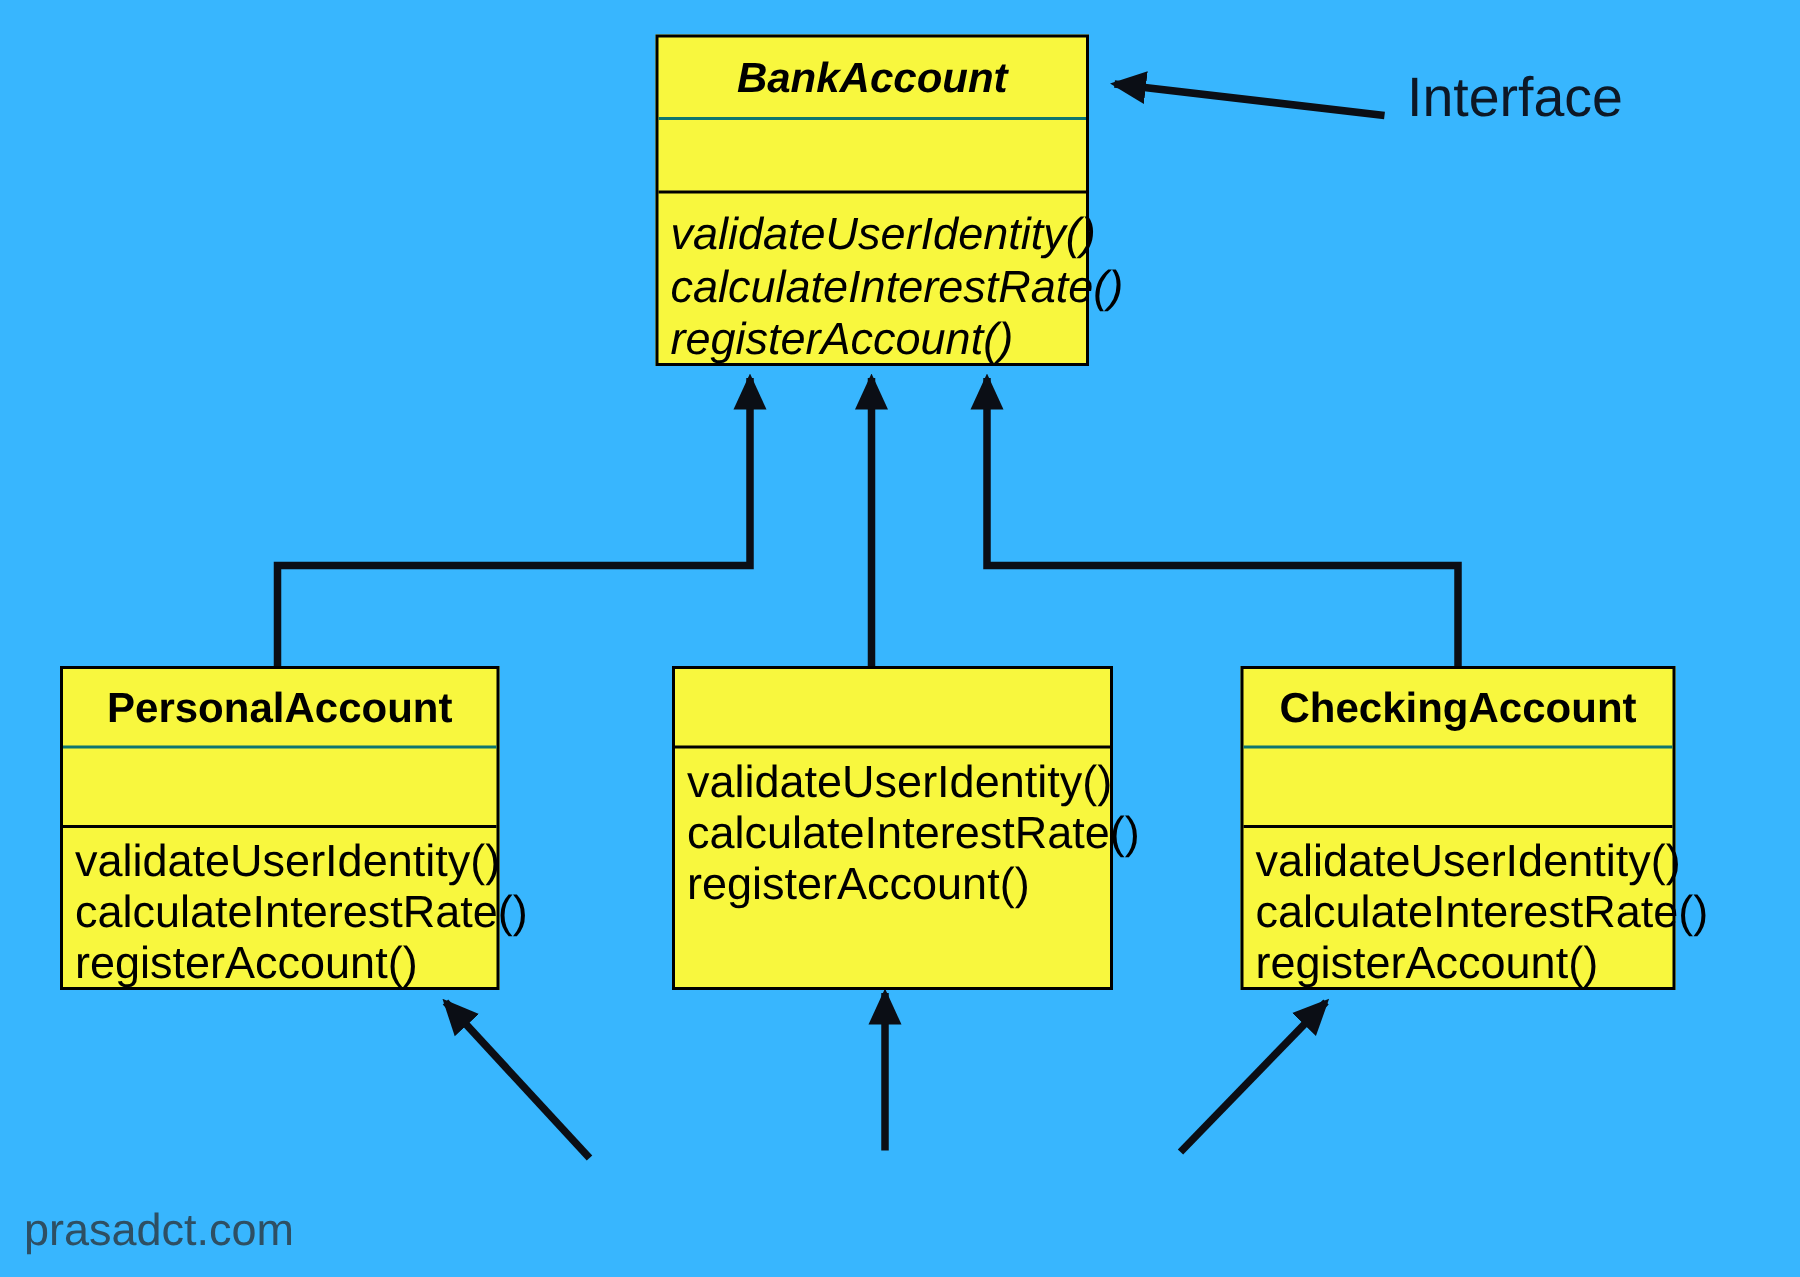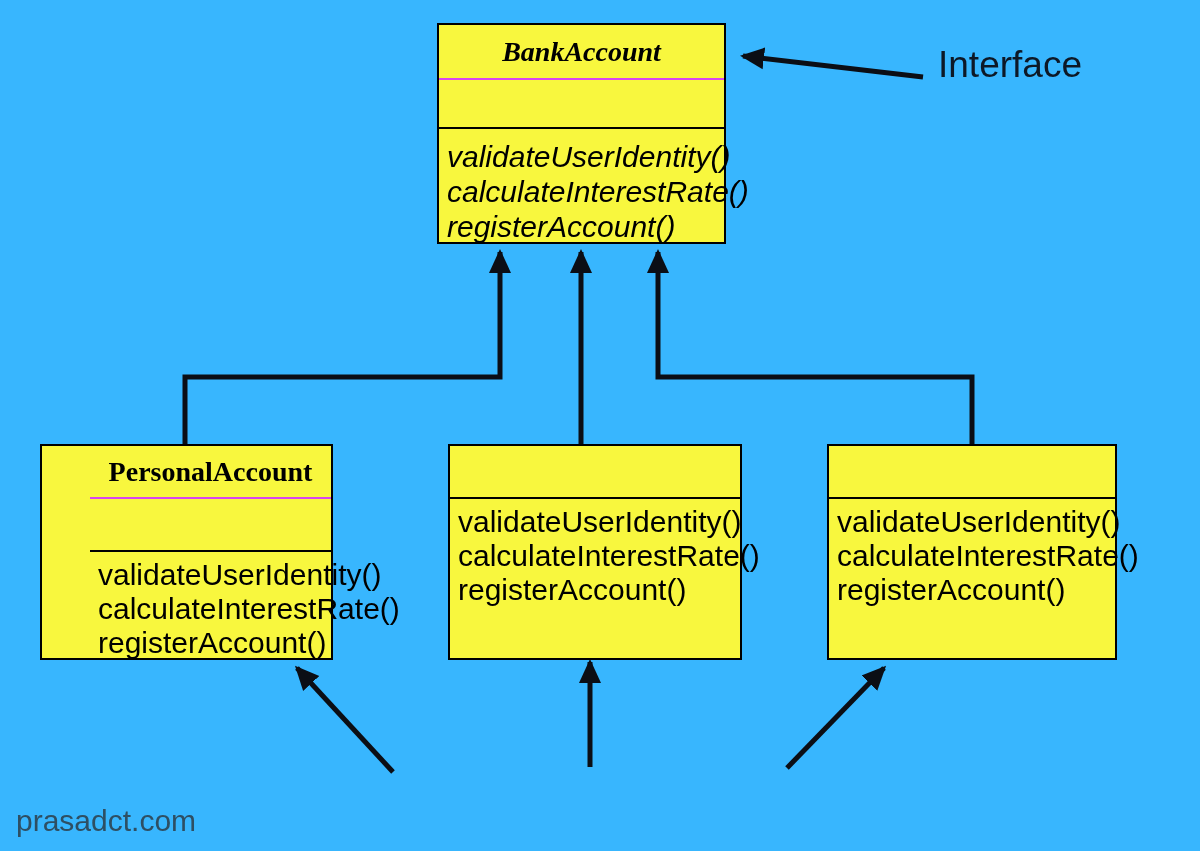--- a/index.html
+++ b/index.html
@@ -34,23 +34,22 @@
     border: 2px solid #000;
     box-sizing: border-box;
     color: #000;
   }
   .uml-head {
     display: flex;
     align-items: center;
     justify-content: center;
     font-weight: bold;
     font-size: 28px;
-    border-bottom: 2px solid #d946ef;
+    border-bottom: 2px solid #0f766e;
     box-sizing: border-box;
-    font-family: Liberation Serif, serif;
   }
   .uml-attrs {
     border-bottom: 2px solid #000;
     box-sizing: border-box;
   }
   .uml-methods {
     padding: 6px 0 0 8px;
     font-size: 30px;
     line-height: 34px;
     white-space: nowrap;
@@ -103,40 +102,41 @@
   <div id="bank-box" class="uml-box" style="left:437px; top:23px; width:289px; height:221px;">
     <div class="uml-head">BankAccount</div>
     <div class="uml-attrs"></div>
     <div class="uml-methods">
       <div>validateUserIdentity()</div>
       <div>calculateInterestRate()</div>
       <div>registerAccount()</div>
     </div>
   </div>
 
-  <div class="uml-box concrete-box" style="left:40px; top:444px; width:293px; height:216px;padding-left:48px;">
+  <div class="uml-box concrete-box" style="left:40px; top:444px; width:293px; height:216px;">
     <div class="uml-head">PersonalAccount</div>
     <div class="uml-attrs"></div>
     <div class="uml-methods">
       <div>validateUserIdentity()</div>
       <div>calculateInterestRate()</div>
       <div>registerAccount()</div>
     </div>
   </div>
 
   <div class="uml-box concrete-box" style="left:448px; top:444px; width:294px; height:216px;">
     <div class="uml-attrs"></div>
     <div class="uml-methods">
       <div>validateUserIdentity()</div>
       <div>calculateInterestRate()</div>
       <div>registerAccount()</div>
     </div>
   </div>
 
   <div class="uml-box concrete-box" style="left:827px; top:444px; width:290px; height:216px;">
+    <div class="uml-head">CheckingAccount</div>
     <div class="uml-attrs"></div>
     <div class="uml-methods">
       <div>validateUserIdentity()</div>
       <div>calculateInterestRate()</div>
       <div>registerAccount()</div>
     </div>
   </div>
 
   <div id="interface-label" class="big-label">Interface</div>
   <div id="watermark">prasadct.com</div>

